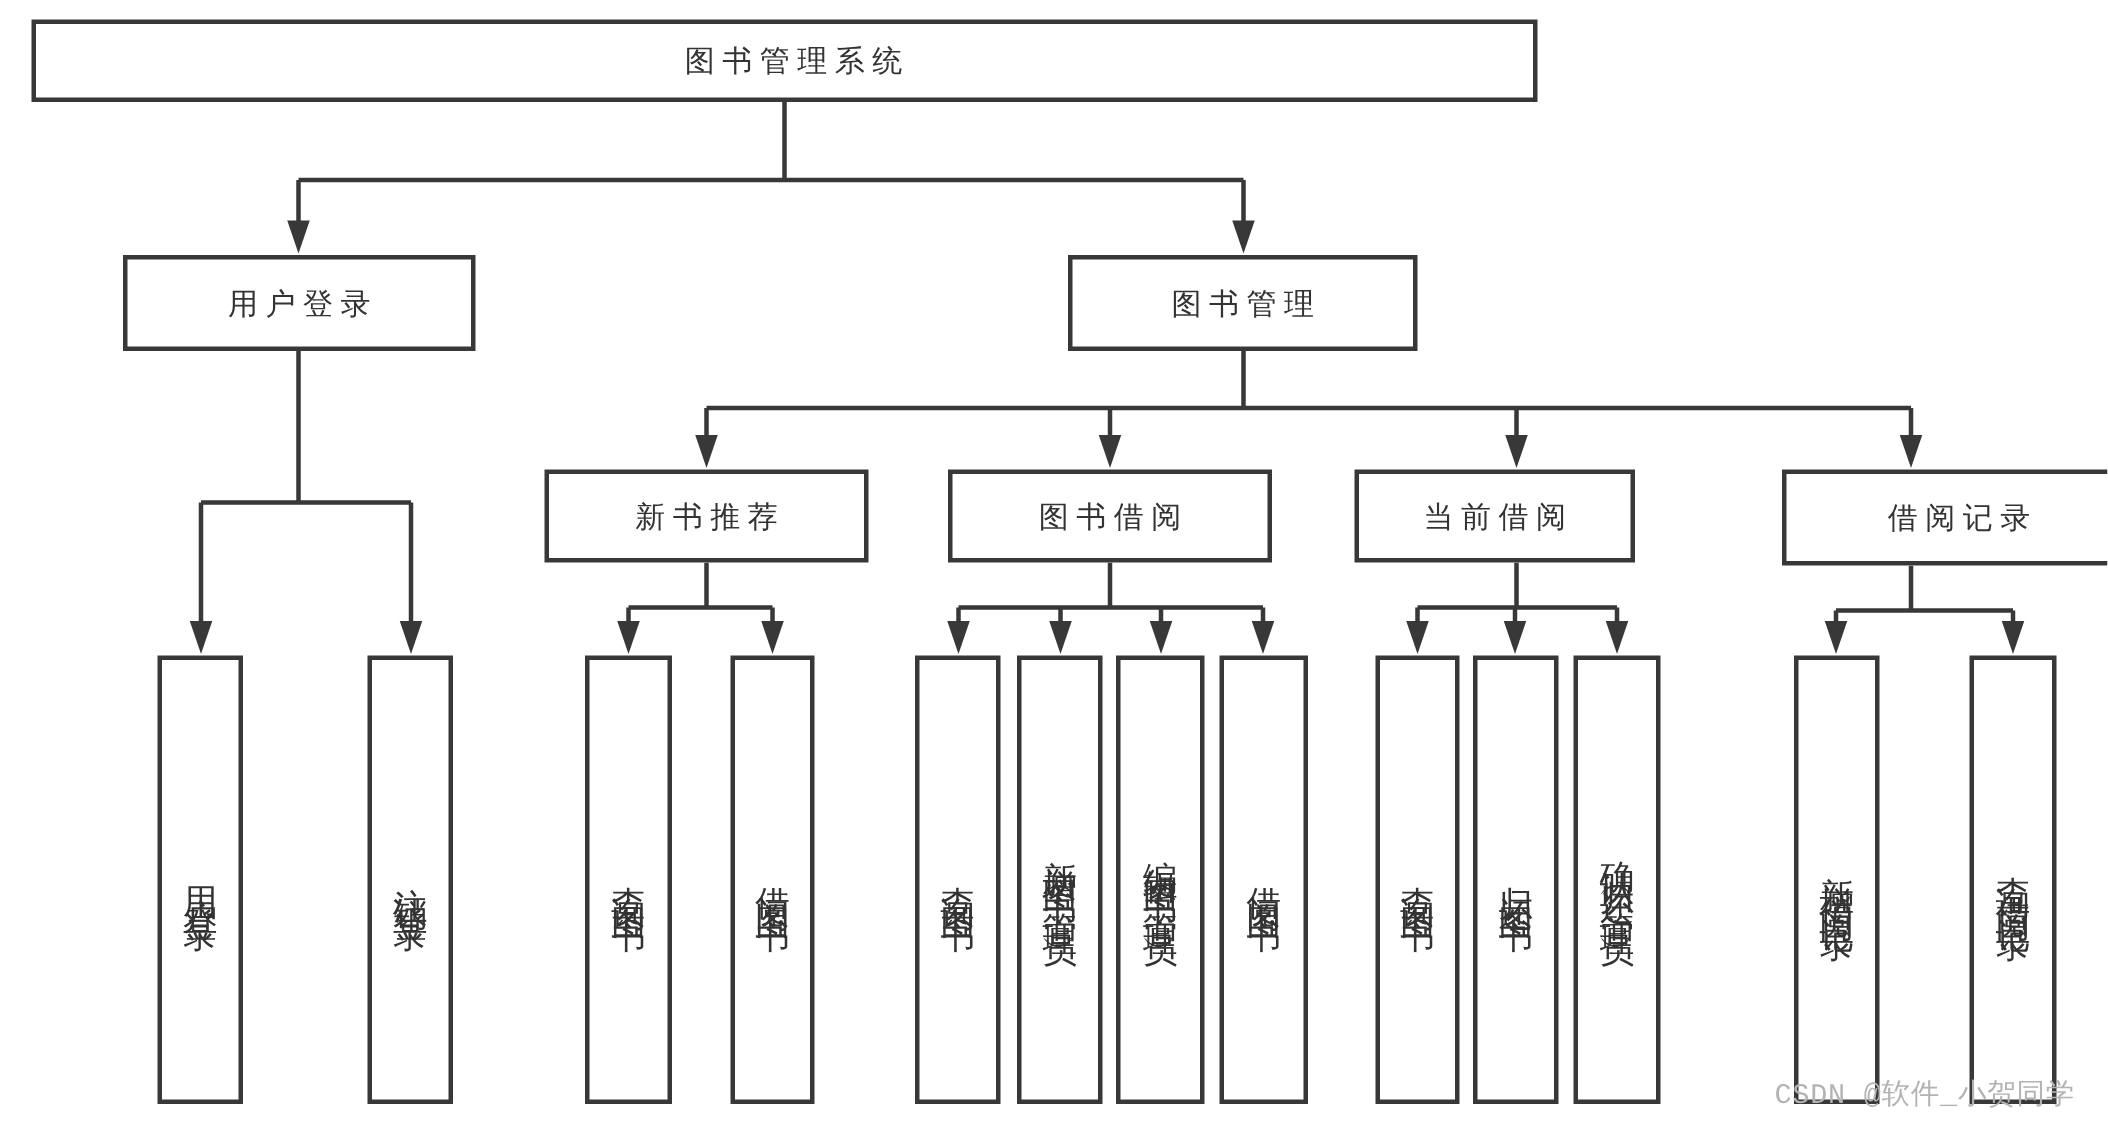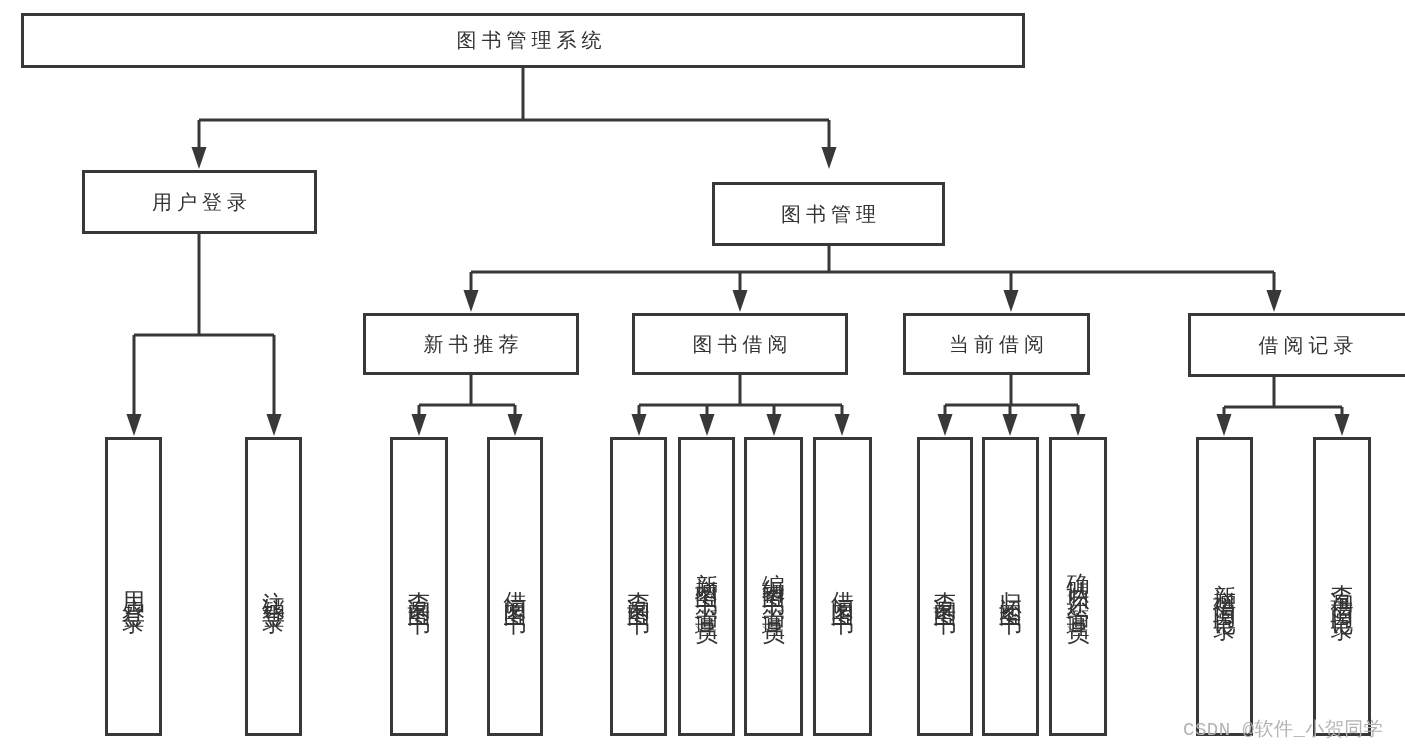--- a/index.html
+++ b/index.html
@@ -89,21 +89,21 @@
     </g>
   </svg>
 
   <div class="hnode" style="left:21px;top:13px;width:1004px;height:55px;padding-left:12px;">
     <span>图书管理系统</span>
   </div>
 
   <div class="hnode" style="left:82px;top:170px;width:235px;height:64px;">
     <span>用户登录</span>
   </div>
-  <div class="hnode" style="left:712px;top:170px;width:233px;height:64px;margin-top:12px;">
+  <div class="hnode" style="left:712px;top:170px;width:233px;height:64px;">
     <span>图书管理</span>
   </div>
 
   <div class="hnode" style="left:632px;top:313px;width:216px;height:62px;">
     <span>图书借阅</span>
   </div>
   <div class="hnode" style="left:363px;top:313px;width:216px;height:62px;">
     <span>新书推荐</span>
   </div>
   <div class="hnode" style="left:903px;top:313px;width:187px;height:62px;">

